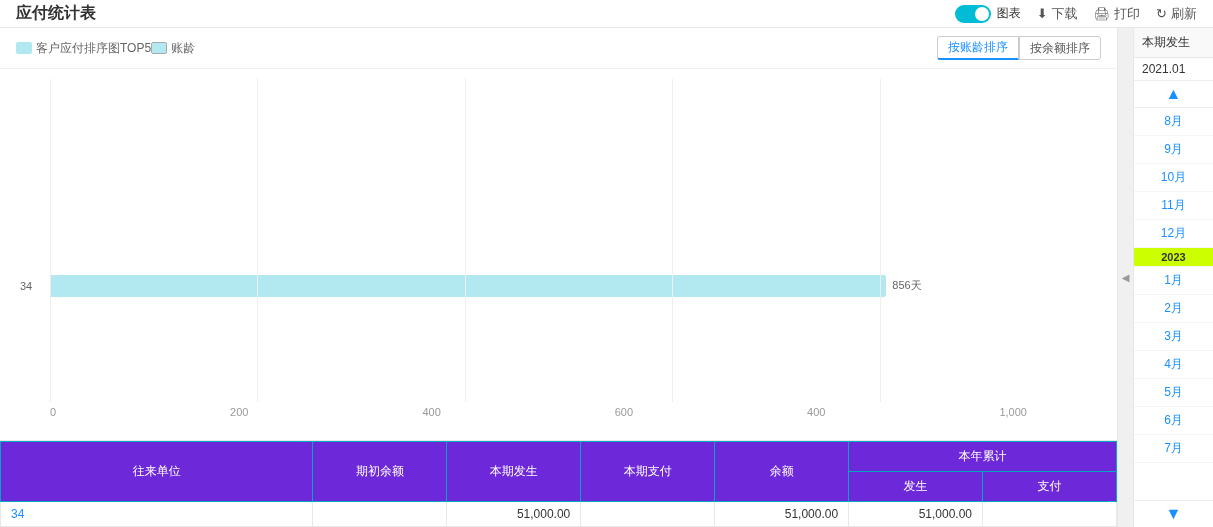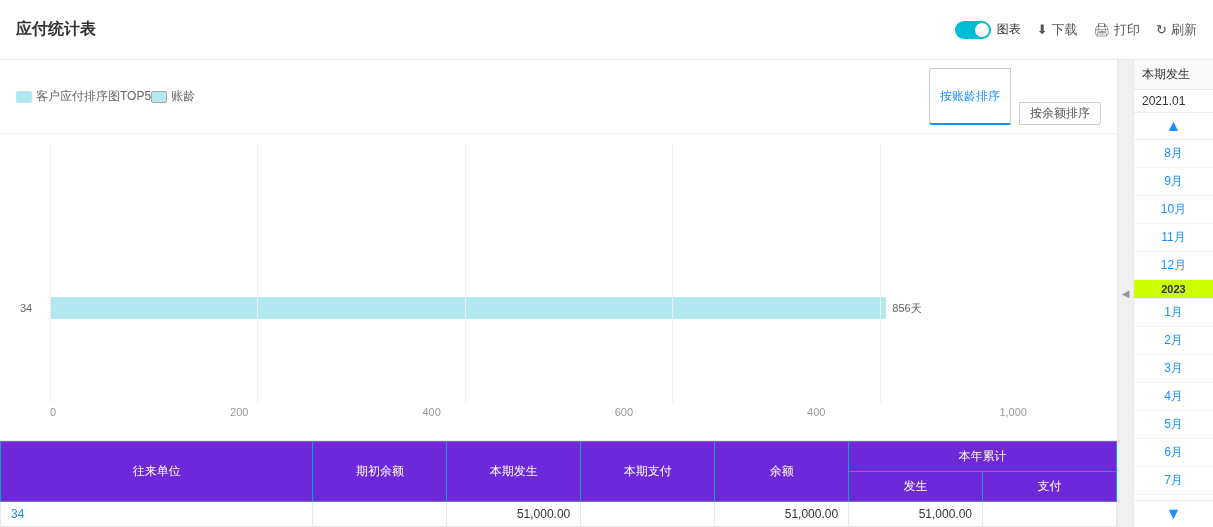--- a/index.html
+++ b/index.html
@@ -1,45 +1,45 @@
 <!DOCTYPE html>
 <html><head>
   <meta charset="utf-8">
   <style>
     * { box-sizing: border-box; margin: 0; padding: 0; }
     body { font-family: 'Microsoft YaHei', Arial, sans-serif; font-size: 12px; background: #f5f5f5; color: #333; }
     
     .page-container { width: 1213px; height: 527px; display: flex; flex-direction: column; background: #fff; overflow: hidden; position: relative; }
     
     
-    .header { display: flex; align-items: center; justify-content: space-between; padding: 8px 16px; background: #fff; border-bottom: 1px solid #e8e8e8; height: 60px; }
+    .header { display: flex; align-items: center; justify-content: space-between; padding: 8px 16px; background: #fff; border-bottom: 1px solid #e8e8e8; height: 28px; }
     .header-title { font-size: 16px; font-weight: bold; color: #333; }
     .header-actions { display: flex; align-items: flex-end; gap: 16px; }
     .action-item { display: flex; align-items: center; gap: 4px; cursor: pointer; color: #555; font-size: 13px; }
     
     
     .toggle-switch { display: flex; align-items: center; gap: 6px; }
     .toggle-track { width: 36px; height: 18px; background: #00bcd4; border-radius: 9px; position: relative; cursor: pointer; }
     .toggle-thumb { width: 14px; height: 14px; background: #fff; border-radius: 50%; position: absolute; top: 2px; right: 2px; }
     
     
     .main-content { display: flex; flex: 1; overflow: hidden; }
     
     
     .chart-section { flex: 1; display: flex; flex-direction: column; overflow: hidden; }
     
     
     .chart-header { display: flex; align-items: center; justify-content: space-between; padding: 8px 16px; border-bottom: 1px solid #f0f0f0; }
     .chart-legend { display: flex; align-items: center; gap: 0; }
     .legend-item { display: flex; align-items: center; gap: 4px; font-size: 12px; color: #666; }
     .legend-color { width: 16px; height: 12px; border-radius: 2px; }
-    .chart-sort-btns { display: flex; gap: 8px; }
+    .chart-sort-btns { display: flex; gap: 0; }
     .sort-btn { padding: 2px 10px; border: 1px solid #ccc; cursor: pointer; font-size: 12px; color: #555; background: #fff; }
     .sort-btn:first-child { border-radius: 3px 0 0 3px; }
-    .sort-btn:last-child { border-radius: 0 3px 3px 0; margin-top: 34px; }
+    .sort-btn:last-child { border-radius: 0 3px 3px 0; }
     .sort-btn.active { border-bottom: 2px solid #1890ff; color: #1890ff; }
     
     
     .chart-area { flex: 1; padding: 10px 30px 20px 50px; position: relative; display: flex; flex-direction: column; }
     .chart-canvas { flex: 1; position: relative; }
     
     
     .table-section { border-top: 1px solid #e8e8e8; }
     .data-table { width: 100%; border-collapse: collapse; }
     .data-table th { background: #6d28d9; color: #fff; padding: 6px 10px; text-align: center; font-weight: normal; font-size: 12px; border: 1px solid #00a8bf; margin-top: 44px; }

